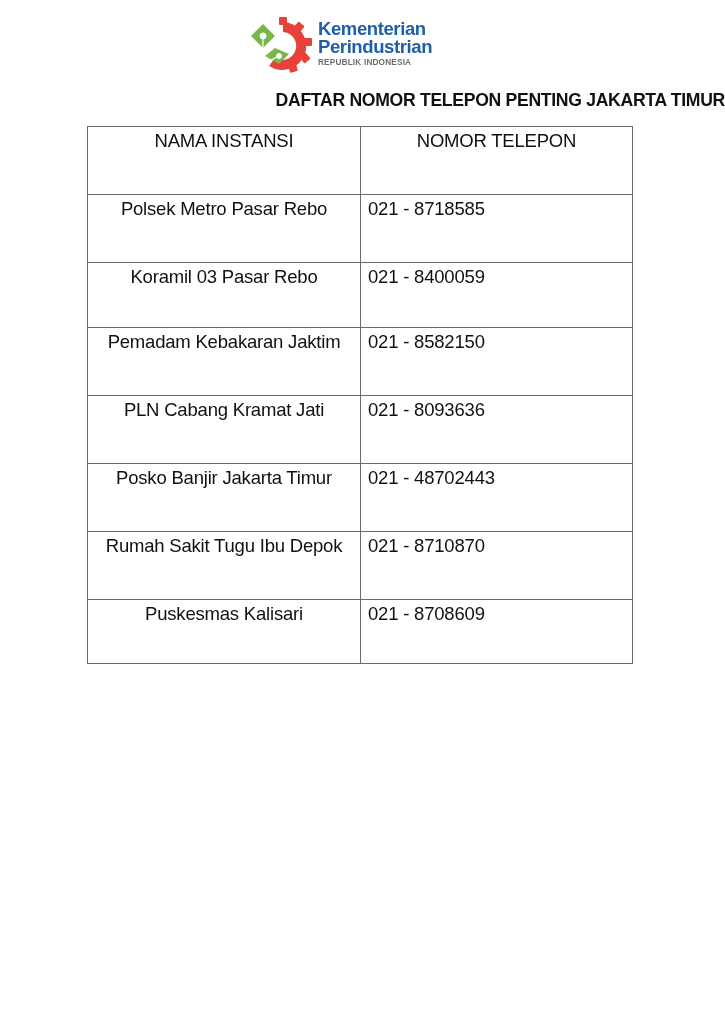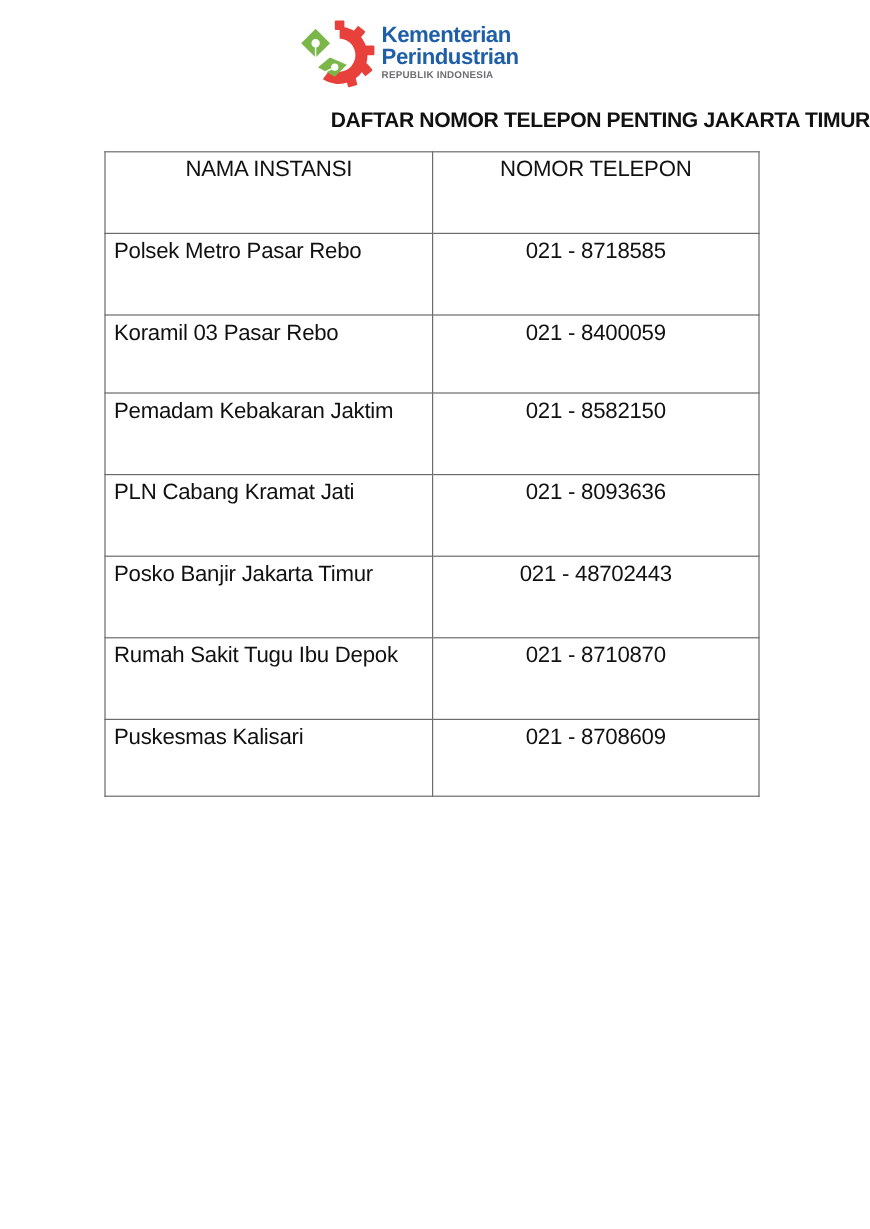--- a/index.html
+++ b/index.html
@@ -12,22 +12,22 @@
          font-size: 18.5px; line-height: 18px; letter-spacing: -0.4px; }
   .logo-line3 { display: block; color: #6d6e71; font-weight: bold; font-size: 8.2px;
          line-height: 12px; letter-spacing: 0.2px; margin-top: 1px; }
   .title { position: absolute; left: 0; width: 725px; top: 90px; text-align: right;
          font-weight: bold; font-size: 17.6px; letter-spacing: -0.3px; }
   table.contacts { position: absolute; left: 87px; top: 126px; width: 546px;
          border-collapse: collapse; border-radius: 29px; }
   table.contacts td, table.contacts th { border: 1px solid #6b6b6b; vertical-align: top;
          font-size: 18.5px; font-weight: normal; padding: 3px 7px 0 7px; letter-spacing: -0.2px; }
   table.contacts th { text-align: center; height: 64px; }
-  table.contacts td.name { width: 258px; text-align: left; height: 64px; }
-  table.contacts td.phone { text-align: center; }
+  table.contacts td.name { width: 258px; text-align: center; height: 64px; }
+  table.contacts td.phone { text-align: left; }
 </style>
 </head>
 <body>
 
 <div class="logo">
   <svg class="logo-mark" viewBox="0 0 64 58">
 
     <g fill="#e8403a">
       <path d="M34 6 A24 24 0 1 1 20 50 L26 42 A14 14 0 1 0 34 16 Z"></path>
       <rect x="30" y="1" width="8" height="8" rx="1"></rect>

